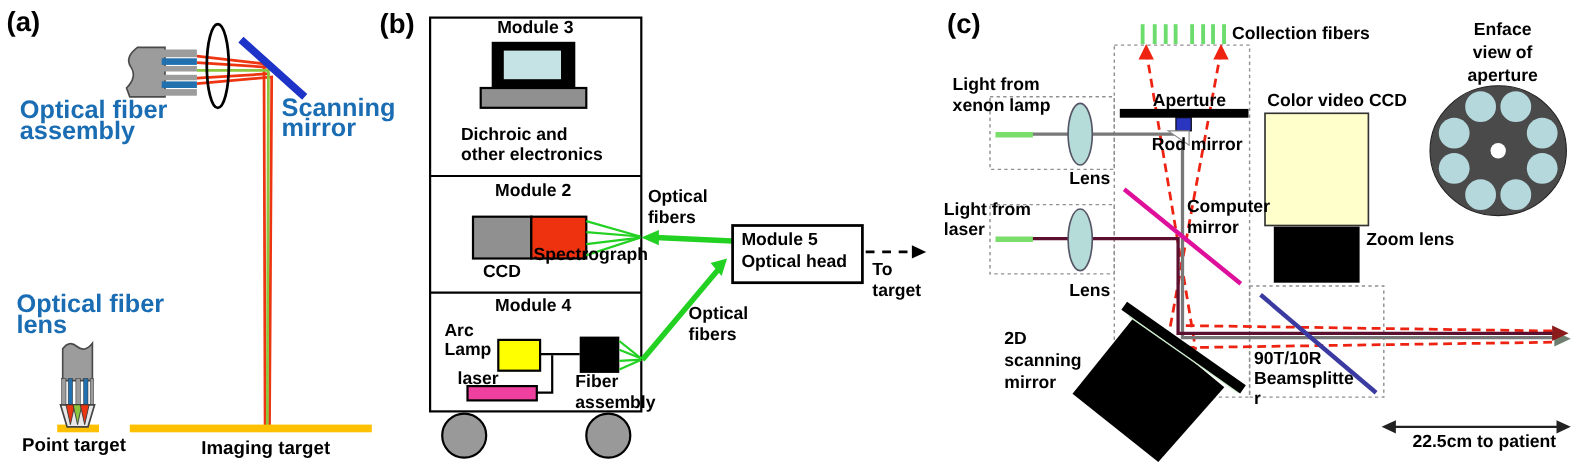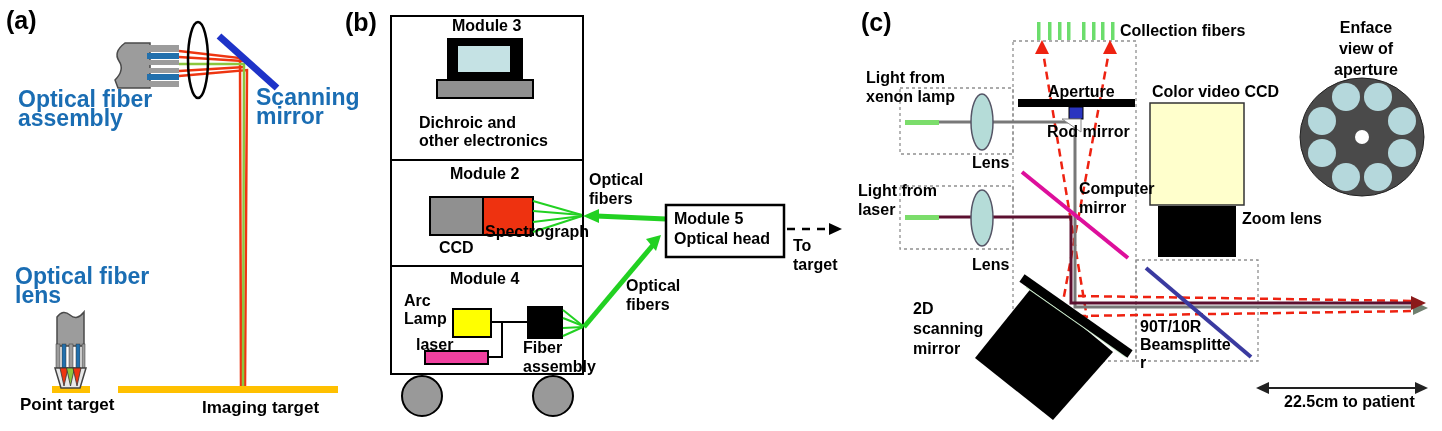--- a/index.html
+++ b/index.html
@@ -178,21 +178,21 @@
 </svg>
 
 <div class="lbl big" style="left:6px;top:8px">(a)</div>
 <div class="lbl blue" style="left:18px;top:88px">Optical fiber</div>
 <div class="lbl blue" style="left:18px;top:107px">assembly</div>
 <div class="lbl blue" style="left:256px;top:86px">Scanning</div>
 <div class="lbl blue" style="left:256px;top:105px">mirror</div>
 <div class="lbl blue" style="left:15px;top:265px">Optical fiber</div>
 <div class="lbl blue" style="left:15px;top:284px">lens</div>
 <div class="lbl sz17" style="left:20px;top:396px">Point target</div>
-<div class="lbl sz17" style="left:202px;top:399px">Imaging target</div>
+<div class="lbl sz17" style="left:183px;top:399px">Imaging target</div>
 
 <div class="lbl big" style="left:345px;top:10px">(b)</div>
 <div class="lbl" style="left:452px;top:18px">Module 3</div>
 <div class="lbl" style="left:419px;top:115px">Dichroic and</div>
 <div class="lbl" style="left:419px;top:133px">other electronics</div>
 <div class="lbl" style="left:450px;top:166px">Module 2</div>
 <div class="lbl" style="left:439px;top:240px">CCD</div>
 <div class="lbl" style="left:485px;top:224px">Spectrograph</div>
 <div class="lbl" style="left:450px;top:271px">Module 4</div>
 <div class="lbl" style="left:404px;top:293px">Arc</div>

